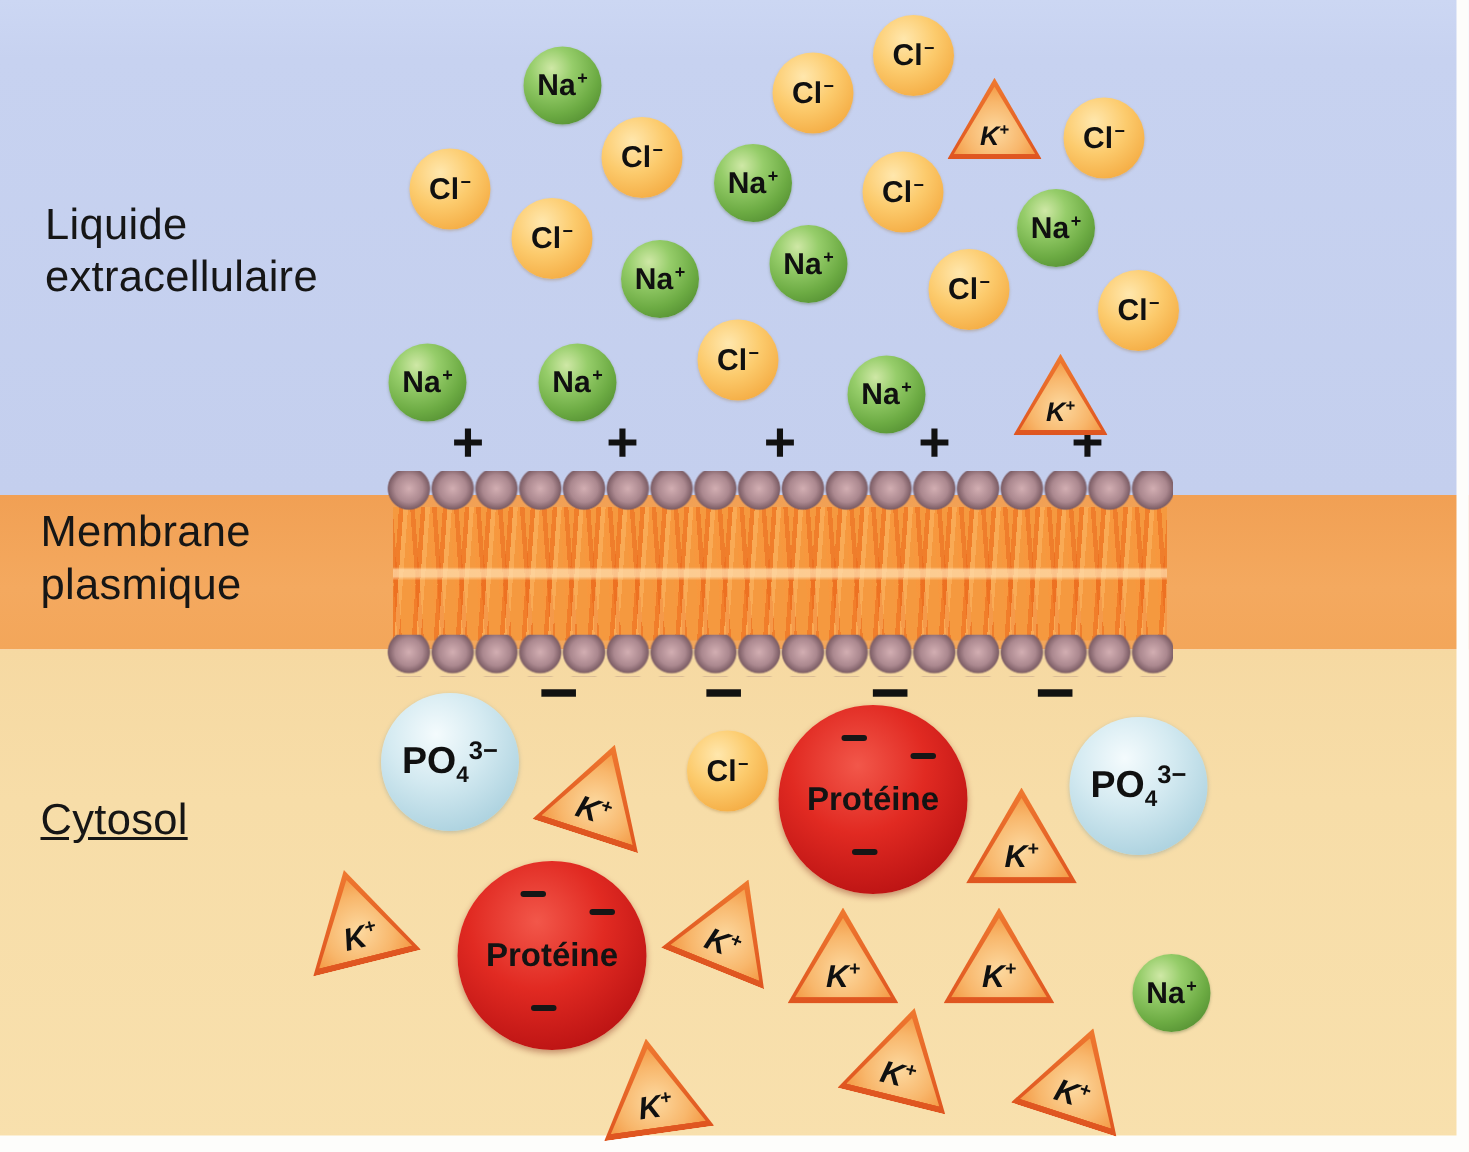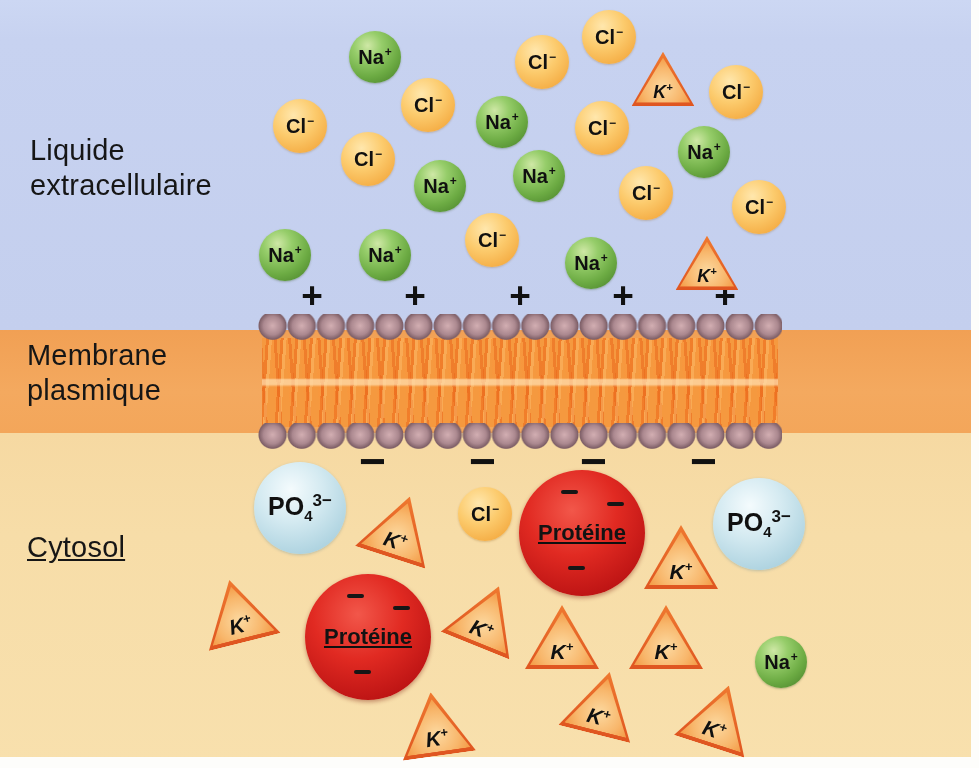--- a/index.html
+++ b/index.html
@@ -53,21 +53,21 @@
   .slab .chg{font-size:12px;vertical-align:super;margin-left:1px;}
   .ion-k{width:74px;height:64px;}
   .tri{position:absolute;clip-path:polygon(50% 0%, 100% 100%, 0% 100%);}
   .tri-outer{left:0;top:0;right:0;bottom:0;background:linear-gradient(180deg,#ef7930,#df5520);}
   .tri-inner{left:5px;right:5px;top:7px;bottom:4px;
     background:radial-gradient(circle at 50% 66%, #fcd9a0 0%, #f8b76c 48%, #f3953f 82%, #ef8334 100%);}
   .klab{position:absolute;left:0;right:0;bottom:5px;text-align:center;font-size:21px;font-weight:bold;font-style:italic;}
   .klab .chg{font-size:13px;vertical-align:super;}
   .ion-protein{width:126px;height:126px;border-radius:50%;
     background:radial-gradient(circle at 42% 32%, #f2574a 0%, #e12a22 40%, #bd1414 78%, #8f0d0d 100%);
-    box-shadow:0 2px 4px rgba(120,20,10,.4);text-decoration:underline;}
+    box-shadow:0 2px 4px rgba(120,20,10,.4);}
   .plab{font-size:22px;font-weight:bold;color:#131313;}
   .pm{position:absolute;width:17px;height:4px;background:#161616;border-radius:2px;}
   .pm1{left:42px;top:20px;}
   .pm2{left:88px;top:32px;}
   .pm3{left:49px;top:96px;}
   .ion-po4{width:92px;height:92px;border-radius:50%;
     background:radial-gradient(circle at 40% 30%, #f4fbfd 0%, #d4eaf1 38%, #aed3e0 78%, #97c2d2 100%);
     box-shadow:0 1px 3px rgba(90,130,150,.35);}
   .polab{font-size:25px;font-weight:bold;white-space:nowrap;}
   .polab sub{font-size:15px;}

